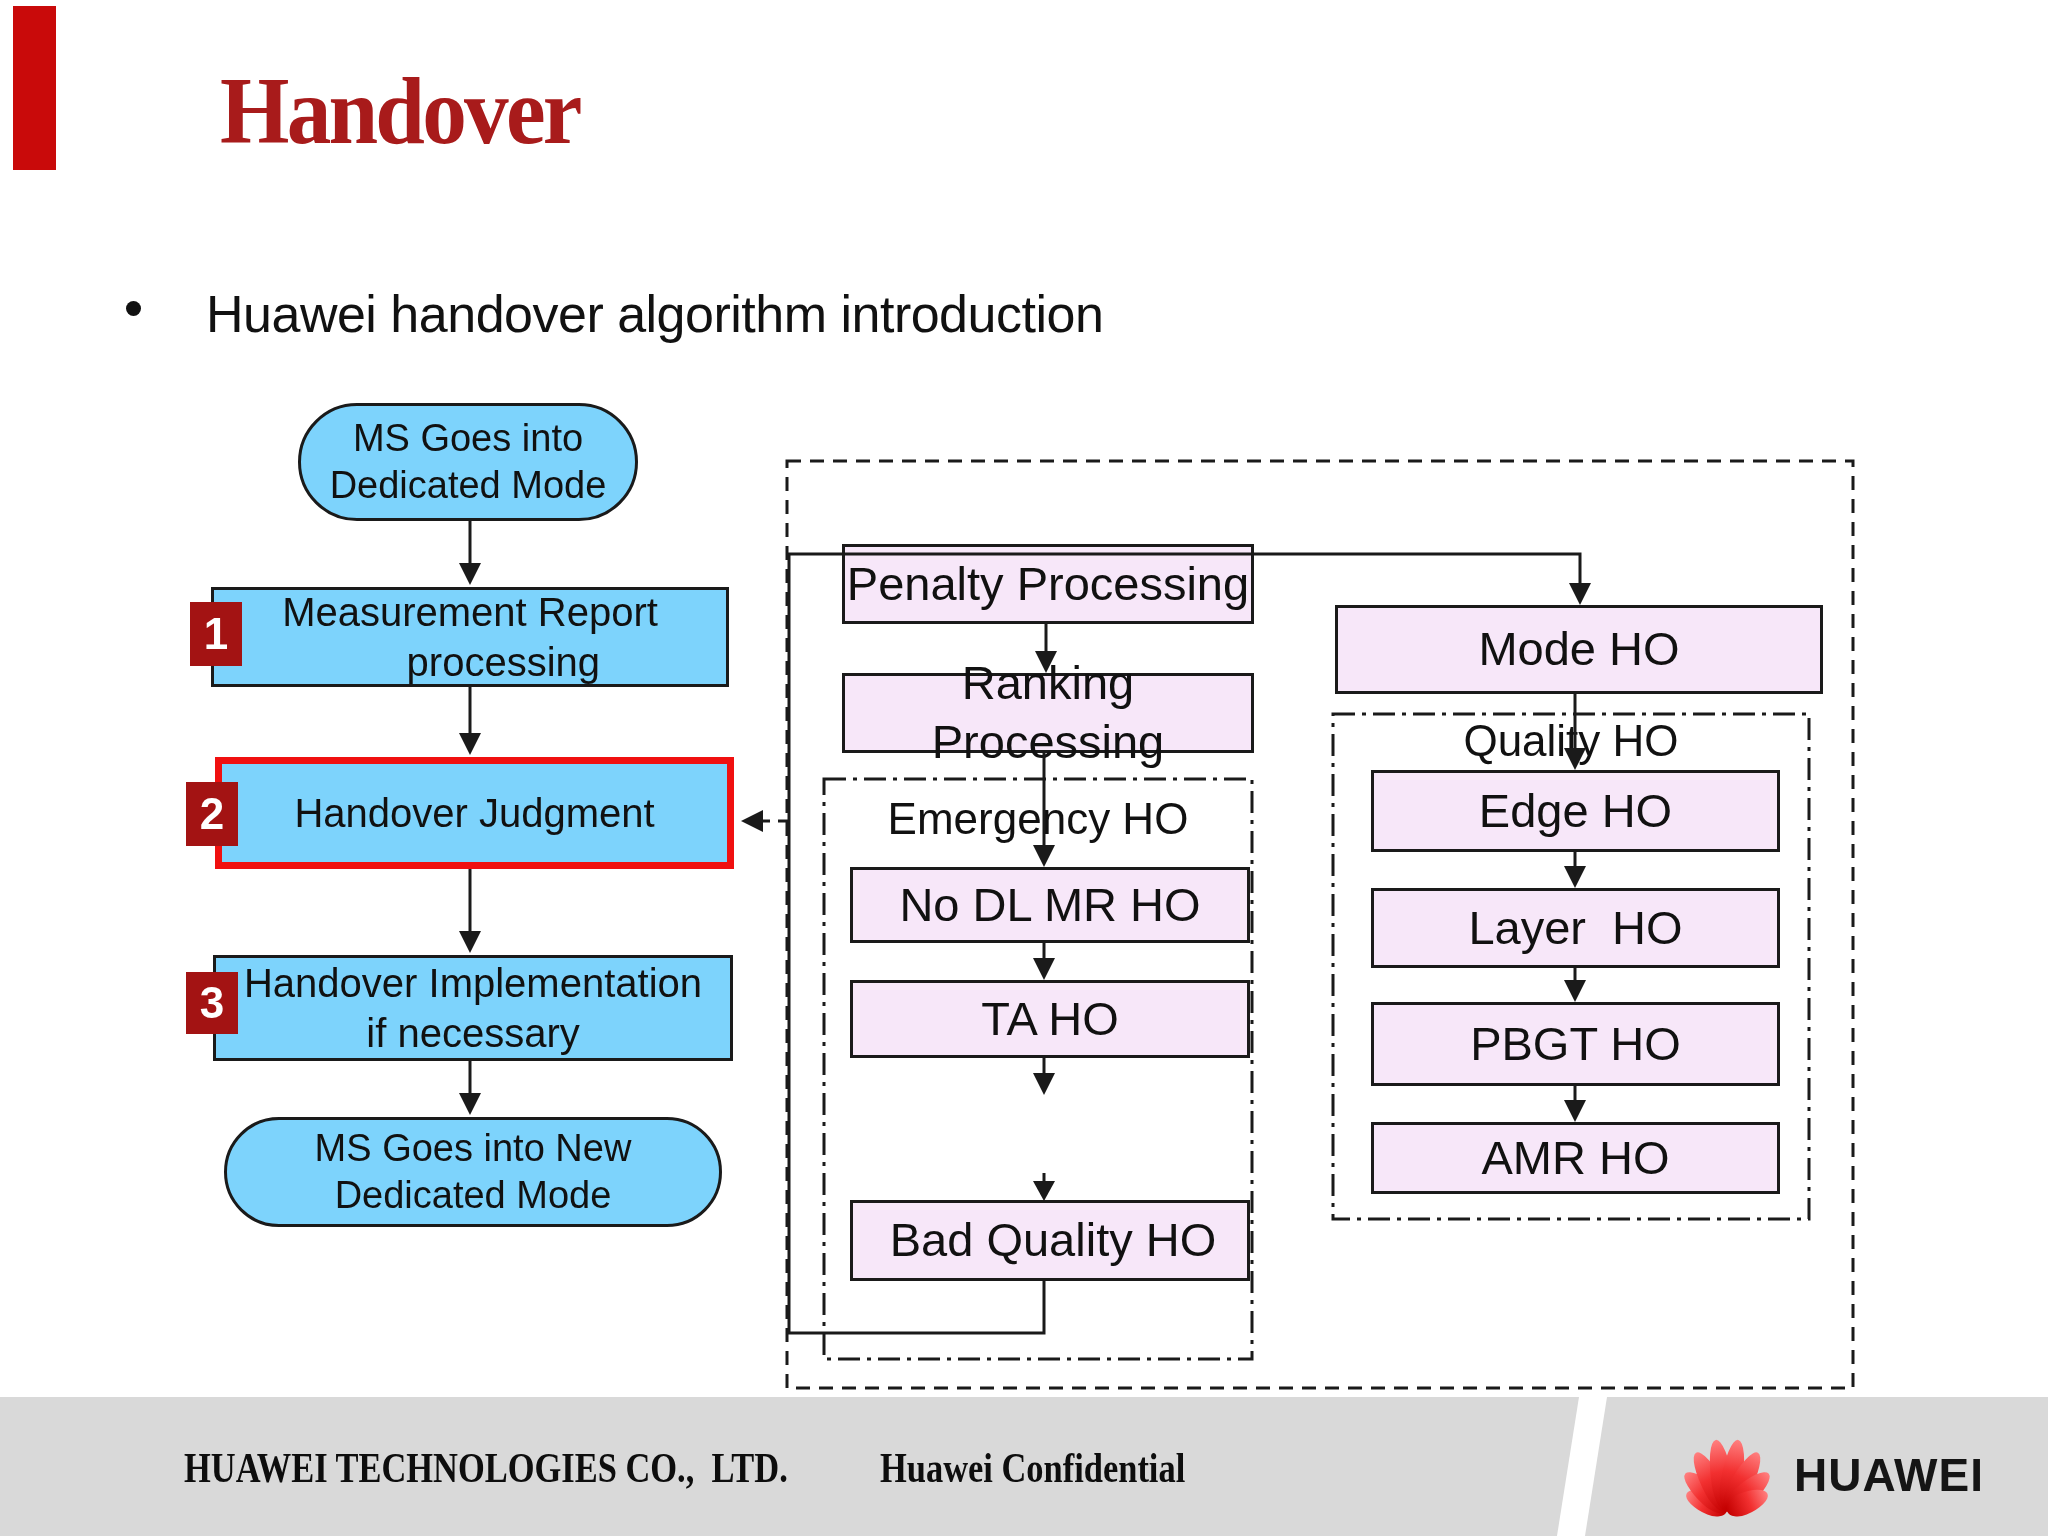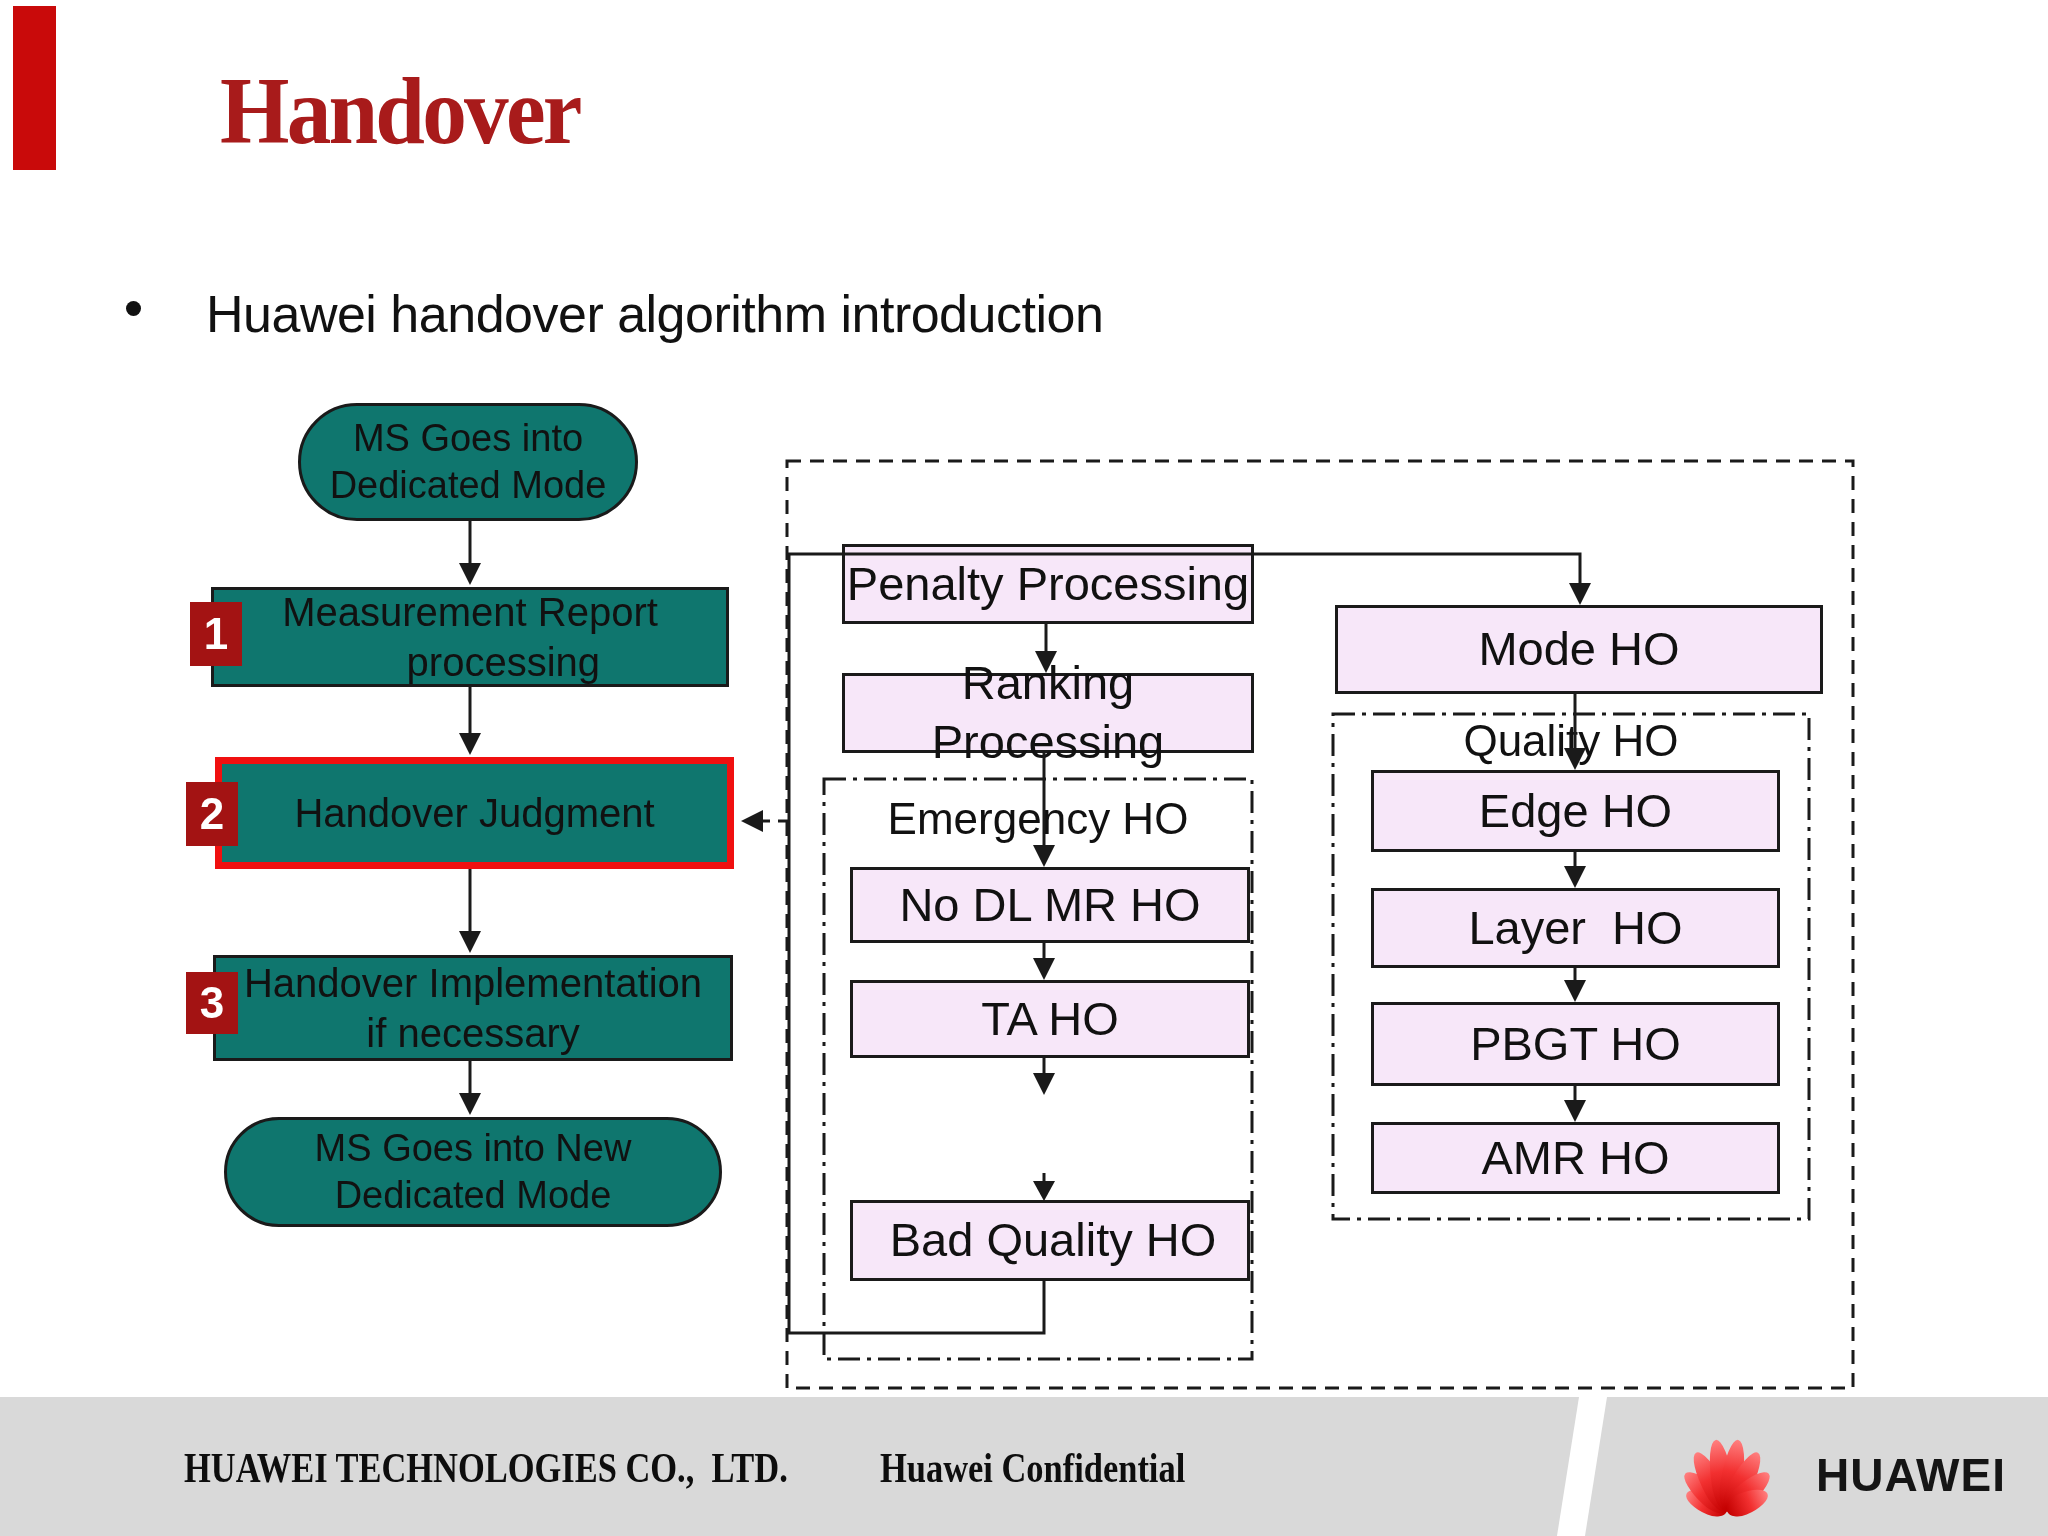--- a/index.html
+++ b/index.html
@@ -16,21 +16,21 @@
     left:220px;top:58px;font-family:"Liberation Serif", serif;font-weight:bold;
     font-size:96px;line-height:1.1;color:#a81b1b;letter-spacing:-3px;
     transform:scaleX(0.93);transform-origin:left top;
   }
   
   .bullet-dot{left:126px;top:301px;width:15px;height:15px;border-radius:50%;background:#111;}
   .bullet-text{left:206px;top:284px;font-size:52px;letter-spacing:-0.5px;}
   
   .node{
     position:absolute;display:flex;align-items:center;justify-content:center;
-    text-align:center;line-height:1.25;box-sizing:border-box;background:#0f766e;
+    text-align:center;line-height:1.25;box-sizing:border-box;background:#7dd3fc;
     border:3px solid #1a1a1a;z-index:2;
   }
   .node.left-node{font-size:40px;}
   .node.oval{border-radius:60px;font-size:38px;}
   .node.pink{background:#f7e7f9;font-size:47px;}
   .node.hl{border:7px solid #f01010;}
   .badge{
     position:absolute;display:flex;align-items:center;justify-content:center;
     background:#a31313;color:#fff;font-size:44px;font-weight:bold;z-index:3;
   }
@@ -56,21 +56,21 @@
     background:linear-gradient(180deg,#ff8080 0%,#f23030 45%,#c40000 100%);
   }
   .p1{height:44px;transform:rotate(-67deg);}
   .p2{height:56px;transform:rotate(-48deg);}
   .p3{height:66px;transform:rotate(-28deg);}
   .p4{height:72px;transform:rotate(-9deg);}
   .p5{height:72px;transform:rotate(9deg);}
   .p6{height:66px;transform:rotate(28deg);}
   .p7{height:56px;transform:rotate(48deg);}
   .p8{height:44px;transform:rotate(67deg);}
-  .logo-text{left:1794px;top:1448px;font-size:46px;font-weight:bold;color:#151515;letter-spacing:1px;z-index:3;margin-left:22px;}
+  .logo-text{left:1794px;top:1448px;font-size:46px;font-weight:bold;color:#151515;letter-spacing:1px;z-index:3;}
 </style>
 </head>
 <body>
 
 <div class="slide">
 
   <div class="abs corner-bar"></div>
 
   <div class="abs title txt">Handover</div>
 

